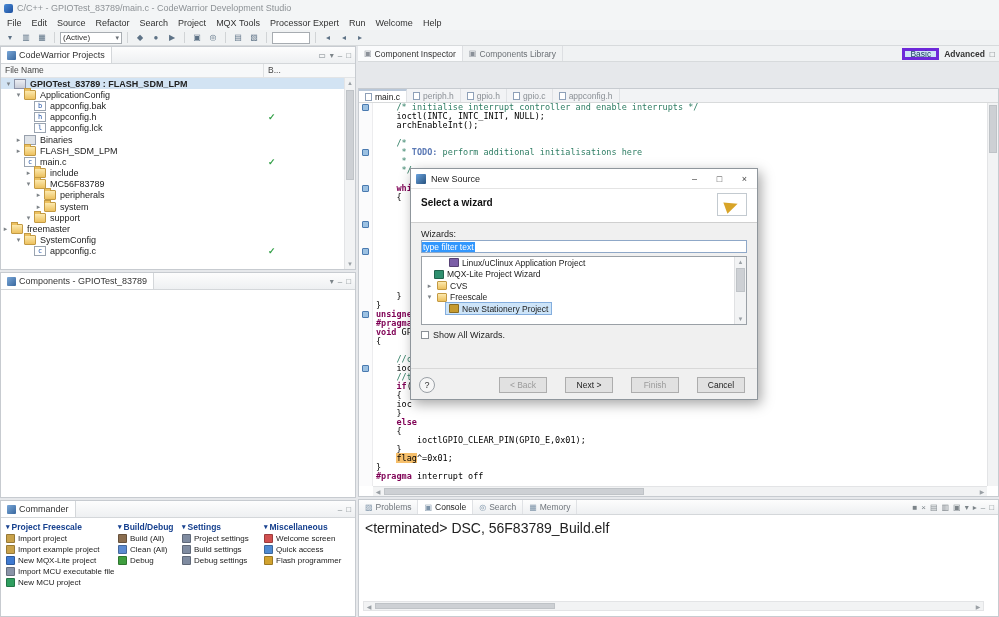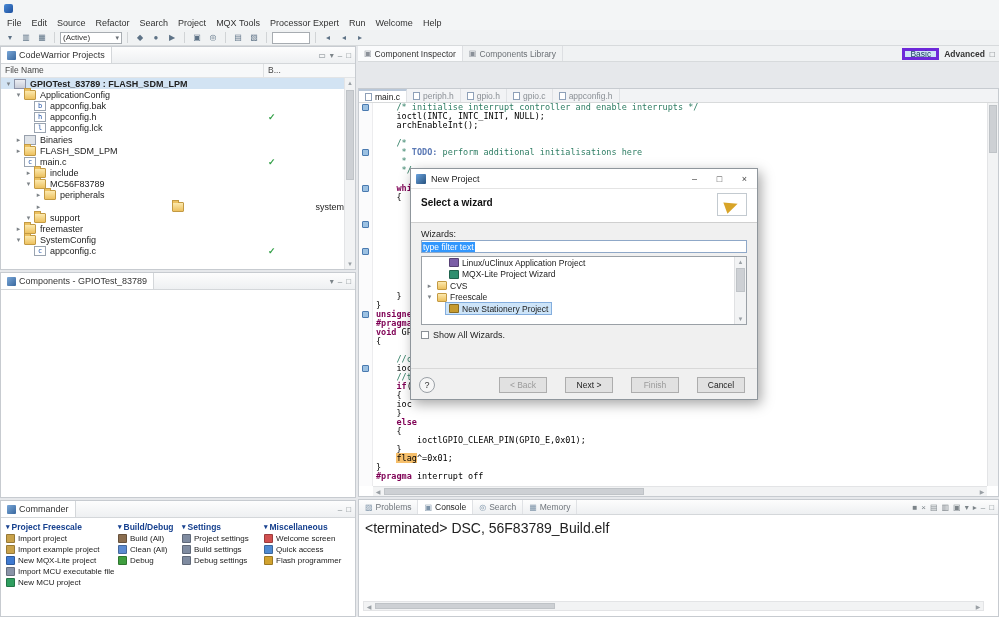--- a/index.html
+++ b/index.html
@@ -171,20 +171,21 @@
 #dlg-help{position:absolute;left:8px;top:208px;width:16px;height:16px;border-radius:50%;
   background:#f6f6f6;border:1px solid #9aa0a6;display:flex;align-items:center;justify-content:center;
   font-size:9px;color:#333}
 #btn-back{right:210px}#btn-next{right:144px}#btn-finish{right:78px}#btn-cancel{right:12px}
 </style>
 </head>
 <body>
 
 <div id="titlebar">
   <span id="title-icon"></span>
+  <span>C/C++ - GPIOTest_83789/main.c - CodeWarrior Development Studio</span>
 </div>
 <div id="menubar">
     <span class="menu-item">File</span>
     <span class="menu-item">Edit</span>
     <span class="menu-item">Source</span>
     <span class="menu-item">Refactor</span>
     <span class="menu-item">Search</span>
     <span class="menu-item">Project</span>
     <span class="menu-item">MQX Tools</span>
     <span class="menu-item">Processor Expert</span>
@@ -287,31 +288,31 @@
       <div class="trow" style="padding-left: 23px;">
         <span class="tw">▾</span>
         <span class="ic folder"></span>
         <span class="tlabel">MC56F83789</span>
       </div>
       <div class="trow" style="padding-left: 33px;">
         <span class="tw">▸</span>
         <span class="ic folder"></span>
         <span class="tlabel">peripherals</span>
       </div>
-      <div class="trow" style="padding-left: 33px; justify-content: space-between;">
+      <div class="trow" style="padding-left: 33px;">
         <span class="tw">▸</span>
         <span class="ic folder"></span>
         <span class="tlabel">system</span>
       </div>
       <div class="trow" style="padding-left: 23px;">
         <span class="tw">▾</span>
         <span class="ic folder"></span>
         <span class="tlabel">support</span>
       </div>
-      <div class="trow" style=" margin-left: 13px;">
+      <div class="trow" style="">
         <span class="tw">▸</span>
         <span class="ic folder"></span>
         <span class="tlabel">freemaster</span>
       </div>
       <div class="trow" style="padding-left: 13px;">
         <span class="tw">▾</span>
         <span class="ic folder"></span>
         <span class="tlabel">SystemConfig</span>
       </div>
       <div class="trow" style="padding-left: 23px;">
@@ -536,21 +537,21 @@
       <span class="harrow" style="left:0">◀</span>
       <span class="harrow" style="right:0">▶</span>
       <span class="hthumb" style="left:11px;width:180px"></span>
     </div>
   </div>
 </div>
 
 <div id="dialog">
   <div id="dlg-titlebar">
     <span id="dlg-title-icon"></span>
-    <span>New Project</span>
+    <span>New Source</span>
     <span id="dlg-controls">
       <span class="dctl">–</span>
       <span class="dctl">□</span>
       <span class="dctl">×</span>
     </span>
   </div>
   <div id="dlg-header">
     <span id="dlg-heading">Select a wizard</span>
     <span id="dlg-banner">
         <i></i>
@@ -562,21 +563,21 @@
   </div>
   <div id="dlg-list">
 
   <div class="drow" style="padding-left: 15px;">
         <span class="tw"></span>
         <span class="dwrap">
           <span class="dic" style="background: rgb(123, 94, 167);"></span>
           <span>Linux/uClinux Application Project</span>
         </span>
       </div>
-      <div class="drow" style="padding-left: 15px;">
+      <div class="drow" style="padding-left: 0;">
         <span class="tw"></span>
         <span class="dwrap">
           <span class="dic" style="background: rgb(47, 143, 111);"></span>
           <span>MQX-Lite Project Wizard</span>
         </span>
       </div>
       <div class="drow" style="padding-left: 3px;">
         <span class="tw">▸</span>
         <span class="dwrap">
           <span class="dic folder"></span>

